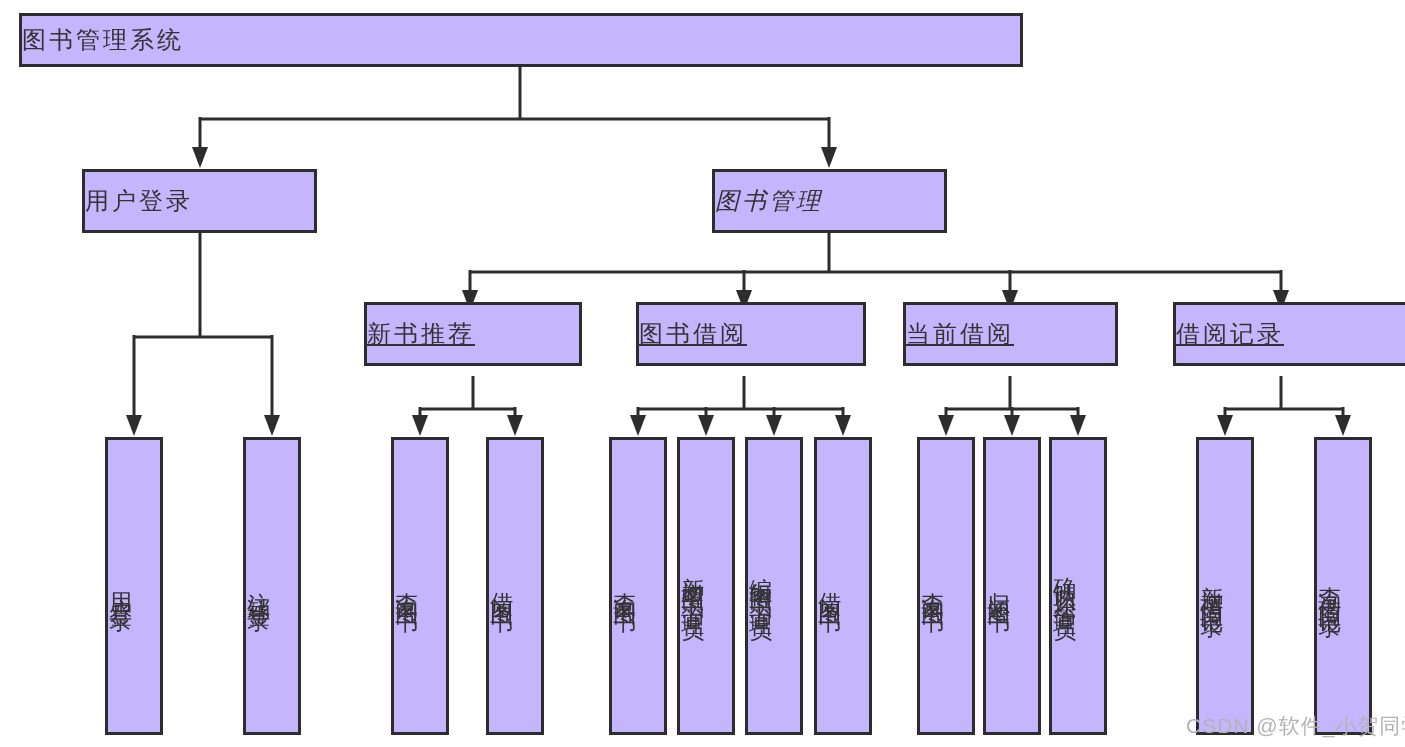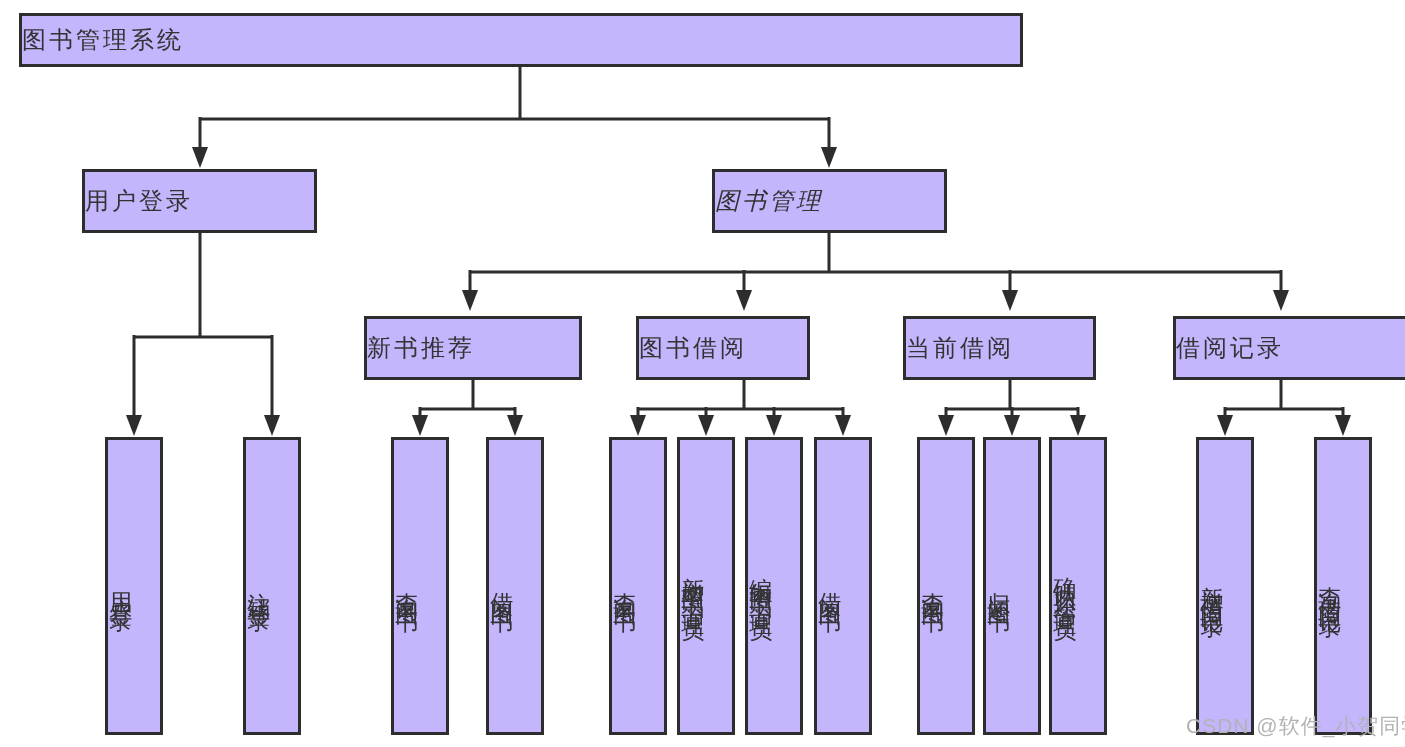--- a/index.html
+++ b/index.html
@@ -32,24 +32,24 @@
   .hlabel {
     font-size: 24px;
     letter-spacing: 3px;
     color: #333333;
     white-space: nowrap;
   }
   .root { left: 19px;  top: 13px;  width: 1004px; height: 54px; }
   .l2   { top: 169px;  width: 235px; height: 64px; }
   .l2-user { left: 82px; }
   .l2-book { left: 712px; font-style: italic; }
-  .l3   { top: 316px;  height: 64px; }
+  .l3   { top: 302px;  height: 64px; text-decoration: underline; }
   .l3-recommend { left: 364px;  width: 218px; }
-  .l3-borrow    { left: 636px;  width: 174px; }
-  .l3-current   { left: 903px;  width: 193px; }
+  .l3-borrow    { left: 636px;  width: 230px; }
+  .l3-current   { left: 903px;  width: 215px; }
   .l3-records   { left: 1173px; width: 256px; }
   .leaf { top: 437px; width: 58px; height: 298px; }
   .vlabel {
     writing-mode: vertical-rl;
     text-orientation: mixed;
     font-size: 23px;
     line-height: 1.1;
     letter-spacing: 6px;
     color: #333333;
     white-space: nowrap;

